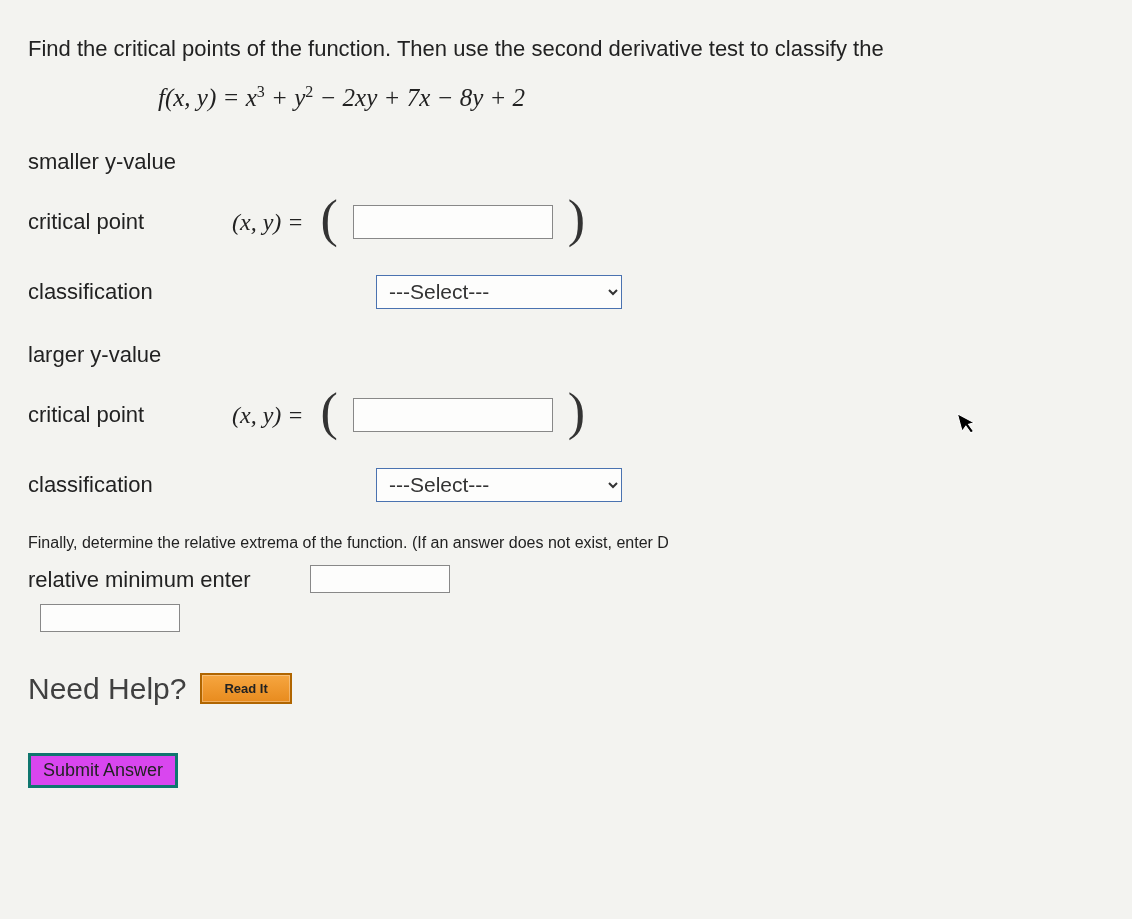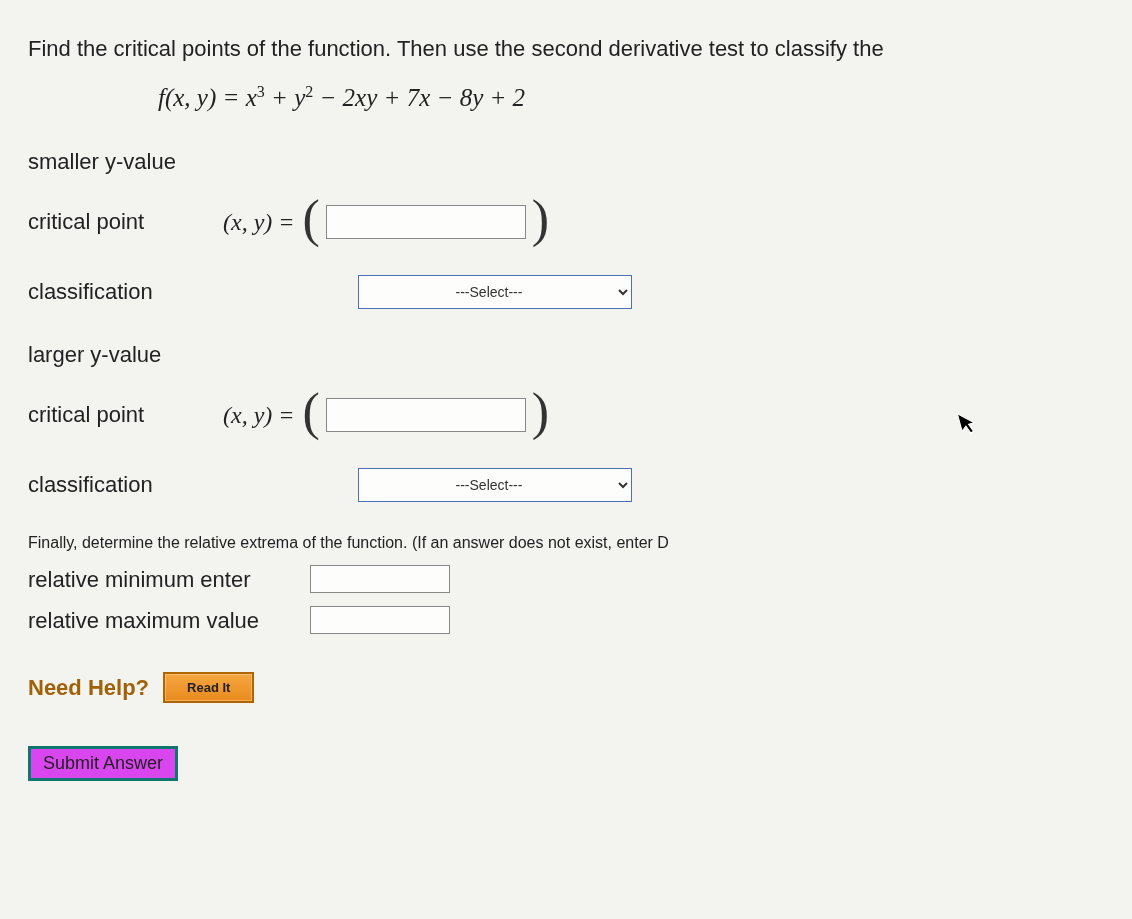--- a/index.html
+++ b/index.html
@@ -35,20 +35,21 @@
   }
   .section-label {
     margin: 18px 0 20px 0;
     font-size: 22px;
   }
   .row {
     display: flex;
     align-items: center;
     margin: 10px 0 22px 0;
     min-height: 48px;
+    gap: 9px;
   }
   .row-label {
     width: 195px;
     font-size: 22px;
   }
   .xy {
     font-family: "Times New Roman", Times, serif;
     font-style: italic;
     font-size: 24px;
     margin-right: 8px;
@@ -79,26 +80,25 @@
     width: 140px;
     margin-left: 12px;
     font-size: 16px;
     padding: 2px 6px;
     box-sizing: border-box;
   }
   .select-box {
     border: 1px solid #4a72b0;
     background: #fdfdfc;
     height: 34px;
-    width: 274px;
-    font-size: 14px;
+    width: 246px;
+    font-size: 21px;
     padding: 2px 8px;
     color: #333;
     box-sizing: border-box;
-    text-align: center;
   }
   .finally {
     margin-top: 18px;
     font-size: 16px;
   }
   .ext-row {
     display: flex;
     align-items: center;
     margin: 8px 0;
   }
@@ -106,23 +106,23 @@
     width: 270px;
     font-size: 22px;
   }
   .help-row {
     margin-top: 34px;
     display: flex;
     align-items: center;
     gap: 14px;
   }
   .need-help {
-    color: #a16207;
-    font-weight: bold;
-    font-size: 22px;
+    color: #404040;
+    font-weight: normal;
+    font-size: 30px;
   }
   .read-it {
     background: linear-gradient(#f6a640, #e88b1e);
     border: 2px solid #b06500;
     color: #222;
     font-weight: bold;
     font-size: 13px;
     padding: 6px 22px;
     cursor: pointer;
     box-shadow: inset 0 0 0 1px rgba(255,255,255,0.3);
@@ -194,21 +194,20 @@
     </select>
   </div>
 
   <div class="finally">Finally, determine the relative extrema of the function. (If an answer does not exist, enter D</div>
 
   <div class="ext-row">
     <div class="ext-label">relative minimum enter</div>
     <input class="small-input" type="text" value="" style="">
   </div>
   <div class="ext-row">
-    <div class="ext-label">relative maximum value</div>
     <input class="small-input" type="text" value="" style="">
   </div>
 
   <div class="help-row">
     <span class="need-help">Need Help?</span>
     <button class="read-it">Read It</button>
   </div>
 
   <div class="submit-row">
     <button class="submit-btn">Submit Answer</button>

